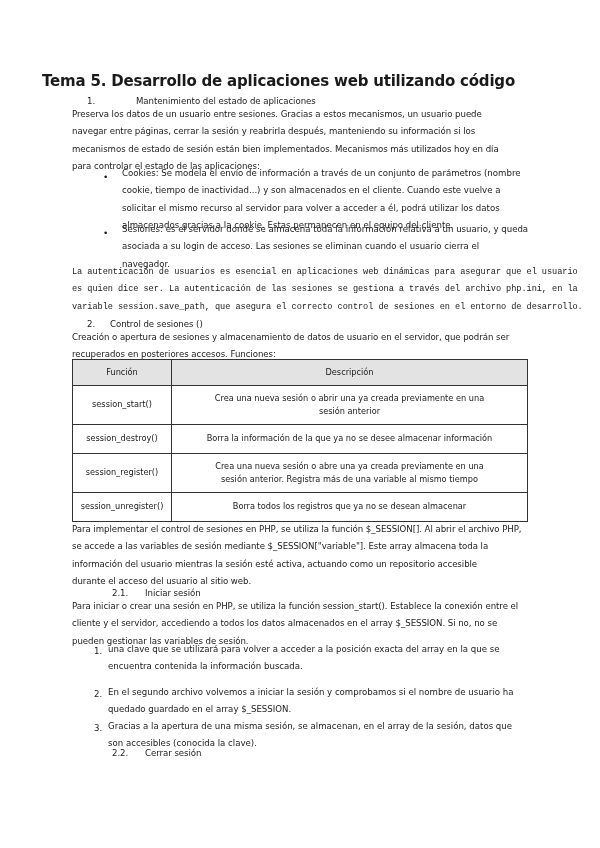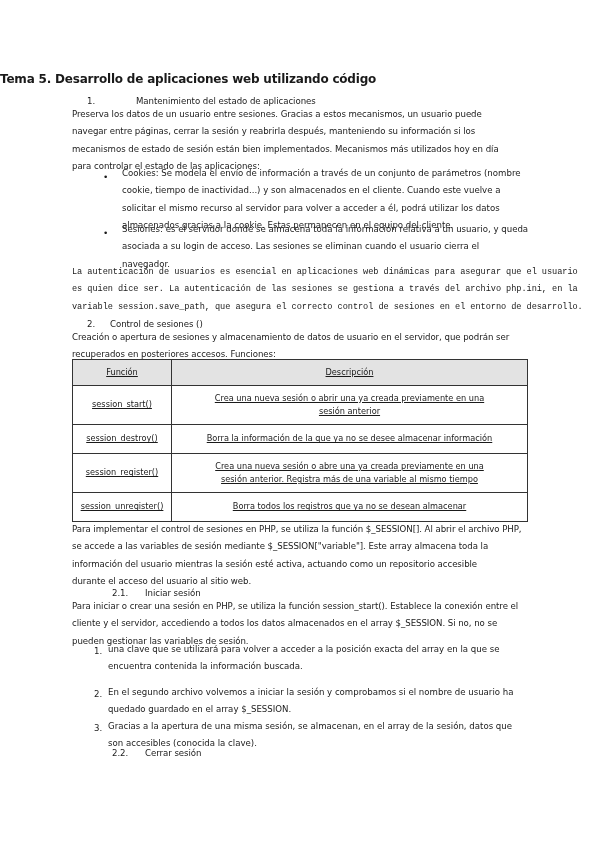--- a/index.html
+++ b/index.html
@@ -1,29 +1,29 @@
 <!DOCTYPE html>
 <html><head>
 <meta charset="utf-8">
 <style>
   html, body { margin: 0; padding: 0; background: #ffffff; }
   body { width: 600px; height: 848px; position: relative; overflow: hidden;
          font-family: "DejaVu Sans", sans-serif; color: #1a1a1a; }
   .page { position: absolute; left: 0; top: 0; width: 600px; height: 848px; }
-  .title { position: absolute; left: 0; width: 515px; top: 72px; text-align: left;
-           font-size: 12px; font-weight: bold; letter-spacing: -0.2px; }
+  .title { position: absolute; left: 0; width: 515px; top: 72px; text-align: right;
+           font-size: 15px; font-weight: bold; letter-spacing: -0.2px; }
   .txt { position: absolute; font-size: 8.6px; line-height: 12px; white-space: nowrap; letter-spacing: -0.05px; }
   .para { position: absolute; left: 72px; width: 460px; font-size: 8.6px; line-height: 17.4px; letter-spacing: -0.05px; }
   .para span.line { display: block; white-space: nowrap; }
   .bullet { position: absolute; left: 103px; font-size: 9px; }
   .bullet-text { position: absolute; left: 122px; font-size: 8.6px; line-height: 17.4px; }
   .bullet-text span.line { display: block; white-space: nowrap; }
   table.ftab { position: absolute; left: 72px; top: 359px; width: 456px; border-collapse: collapse;
                font-size: 8.2px; }
-  table.ftab td, table.ftab th { border: 1px solid #333; text-align: center; padding: 0 4px; line-height: 13.4px; text-decoration: underline; }
+  table.ftab td, table.ftab th { border: 1px solid #333; text-align: center; padding: 0 4px; line-height: 13.4px; }
   table.ftab th { background: #e3e3e3; font-weight: normal; height: 25px; }
   table.ftab td.fn { width: 90px; }
   .olist-num { position: absolute; font-size: 8.6px; }
 </style>
 </head>
 <body>
 
 <div class="page">
 
   <div class="title">Tema 5. Desarrollo de aplicaciones web utilizando código</div>

